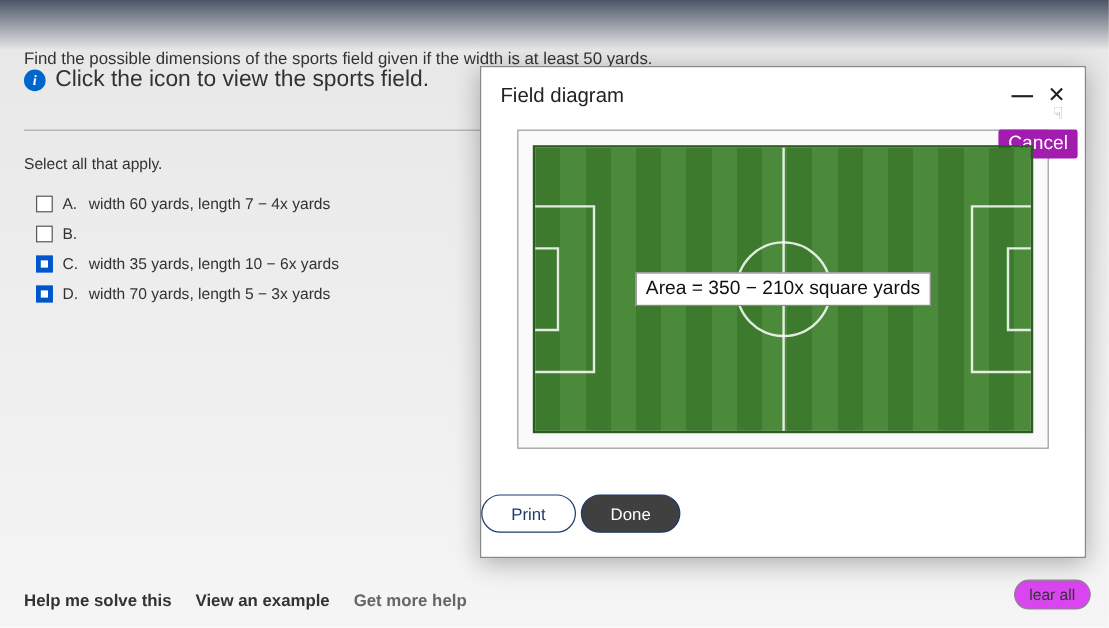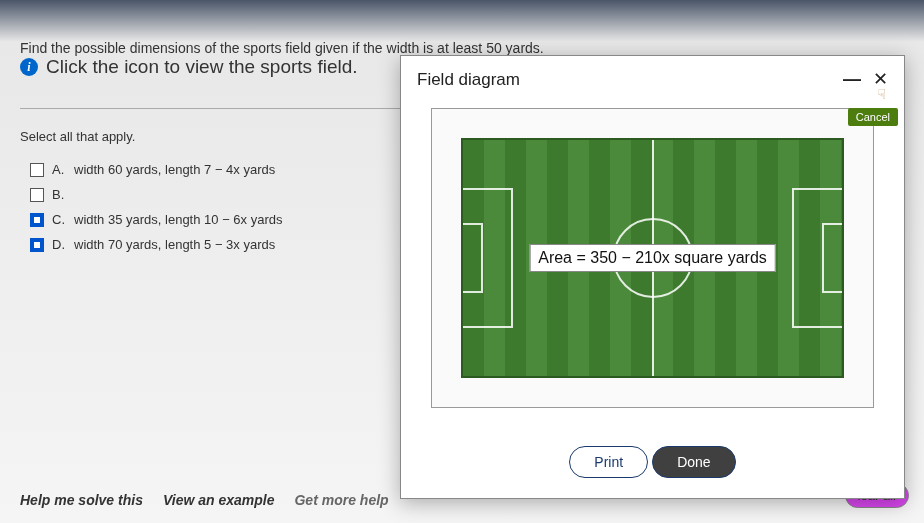--- a/index.html
+++ b/index.html
@@ -95,21 +95,20 @@
       bottom: 15px;
       left: 20px;
       display: flex;
       gap: 20px;
       font-size: 14px;
       font-weight: bold;
       color: #333;
     }
     .bottom-link {
       cursor: pointer;
-      font-style: italic;
     }
     .bottom-link.cut {
       color: #666;
     }
     .clear-all {
       position: absolute;
       bottom: 15px;
       right: 15px;
       border: 1px solid #888;
       border-radius: 14px;
@@ -162,33 +161,33 @@
       position: absolute;
       top: 16px;
       right: 2px;
       font-size: 14px;
       color: #c49a6c;
     }
     .tooltip {
       position: absolute;
       top: 38px;
       right: -10px;
-      background: #4d7c0f;
+      background: #a21caf;
       color: white;
-      font-size: 11px;
+      font-size: 16px;
       padding: 3px 8px;
       border-radius: 2px;
     }
     .modal-body {
       padding: 8px 30px 20px 30px;
     }
     .field-container {
       border: 1px solid #999;
       background: #fafafa;
-      padding: 29px;
+      padding: 12px;
     }
     .soccer-field {
       width: 100%;
       height: 240px;
       background: repeating-linear-gradient(
         90deg,
         #3d7a2e 0px,
         #3d7a2e 21px,
         #4a8a3a 21px,
         #4a8a3a 42px
@@ -264,21 +263,21 @@
       transform: translate(-50%, -50%);
       background: white;
       padding: 4px 8px;
       font-size: 16px;
       color: #111;
       white-space: nowrap;
       border: 1px solid #888;
     }
     .modal-footer {
       display: flex;
-      justify-content: center;
+      justify-content: flex-start;
       gap: 4px;
       padding: 18px 0 20px 0;
     }
     .btn {
       border-radius: 18px;
       padding: 7px 24px;
       font-size: 14px;
       cursor: pointer;
       font-family: inherit;
     }

